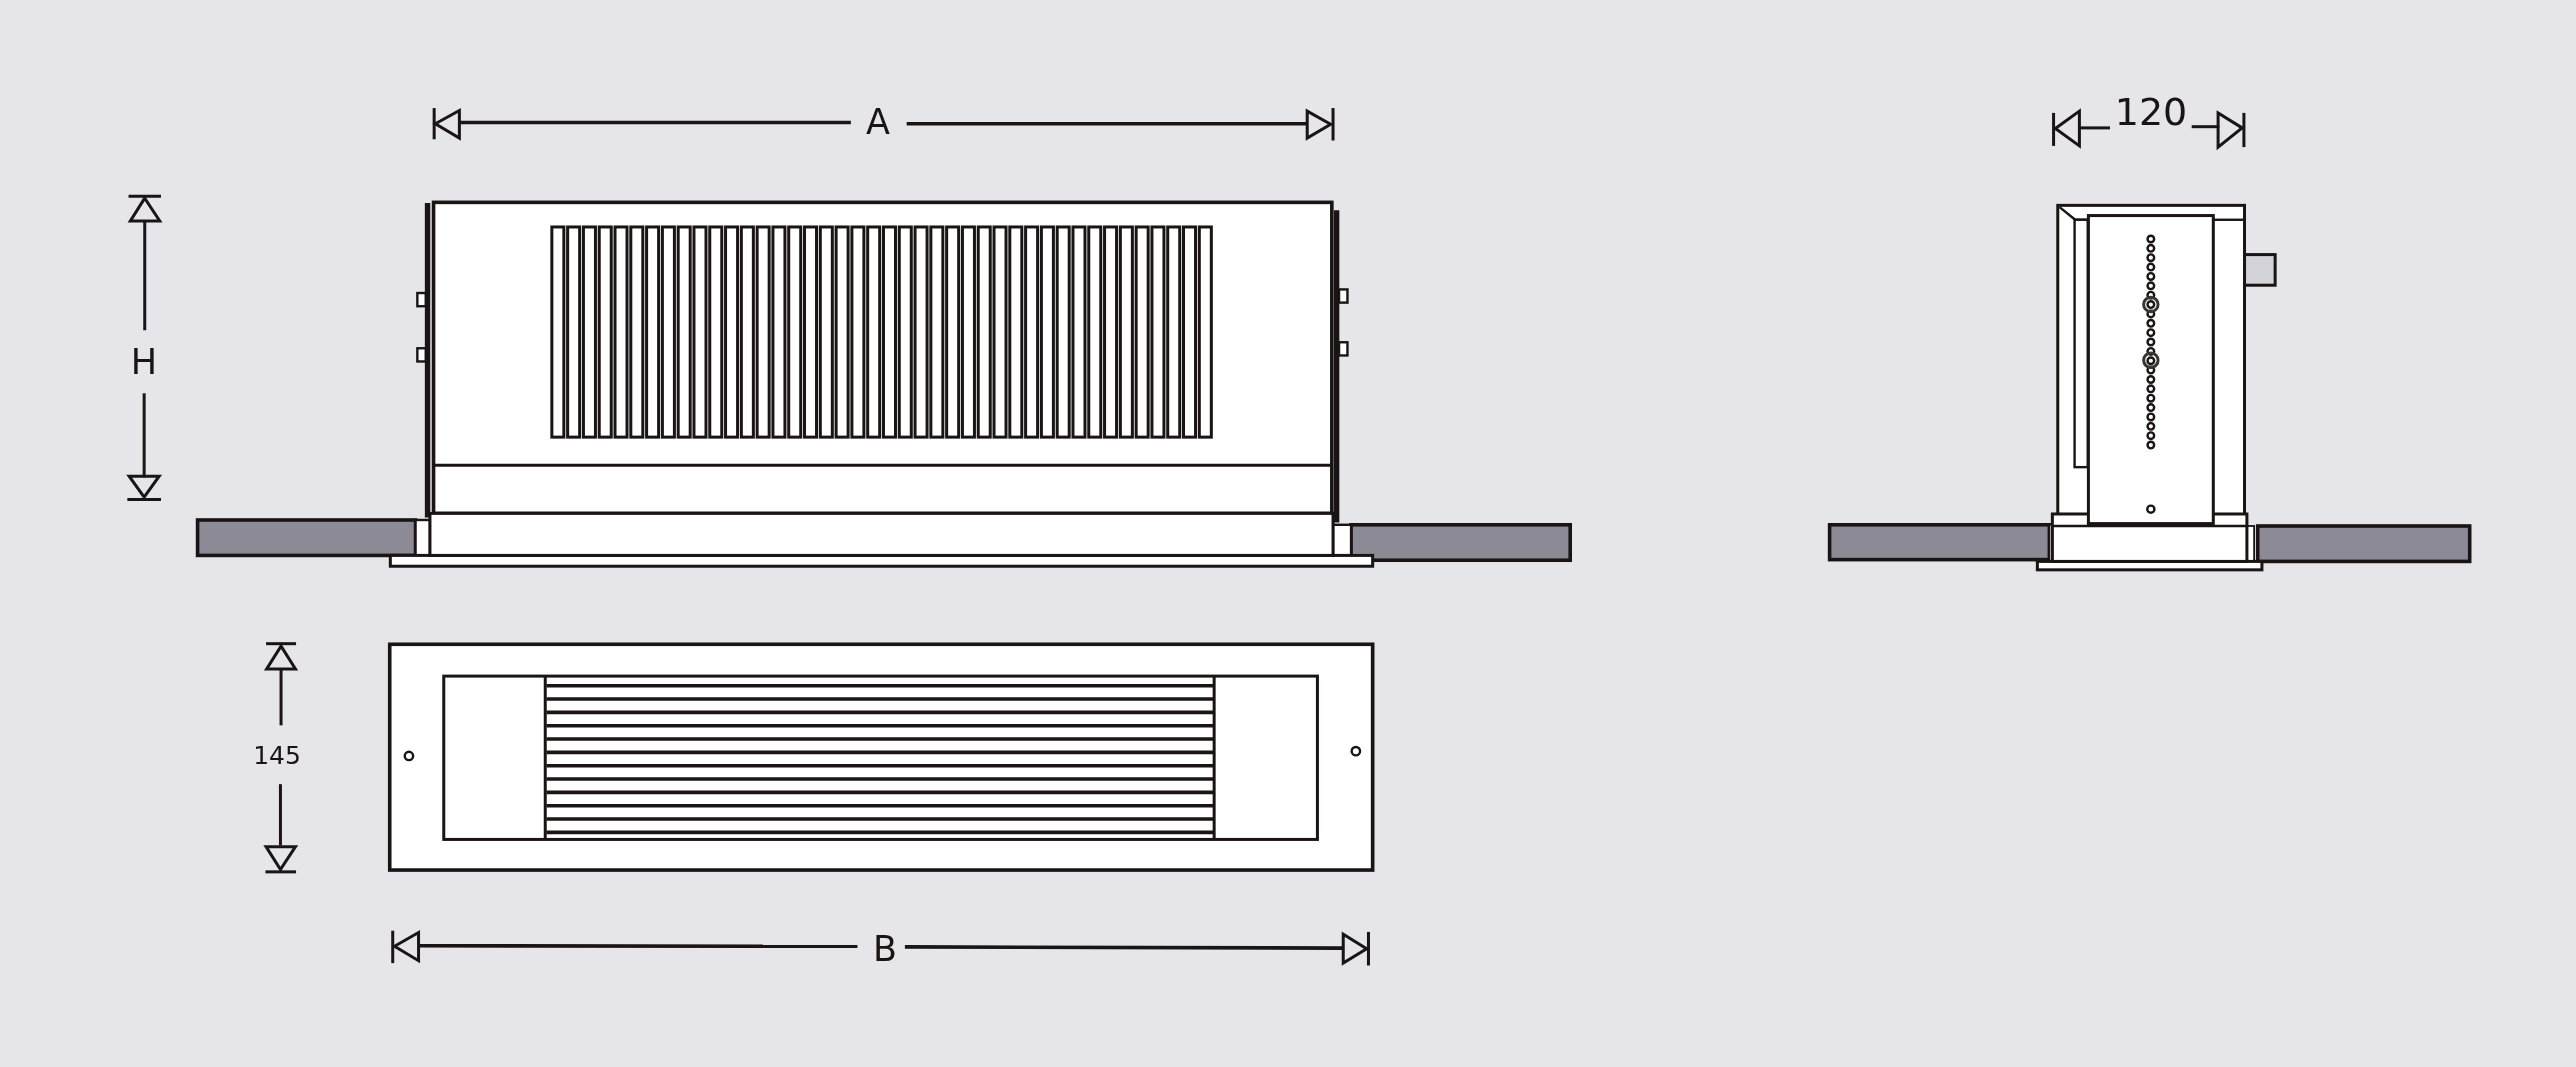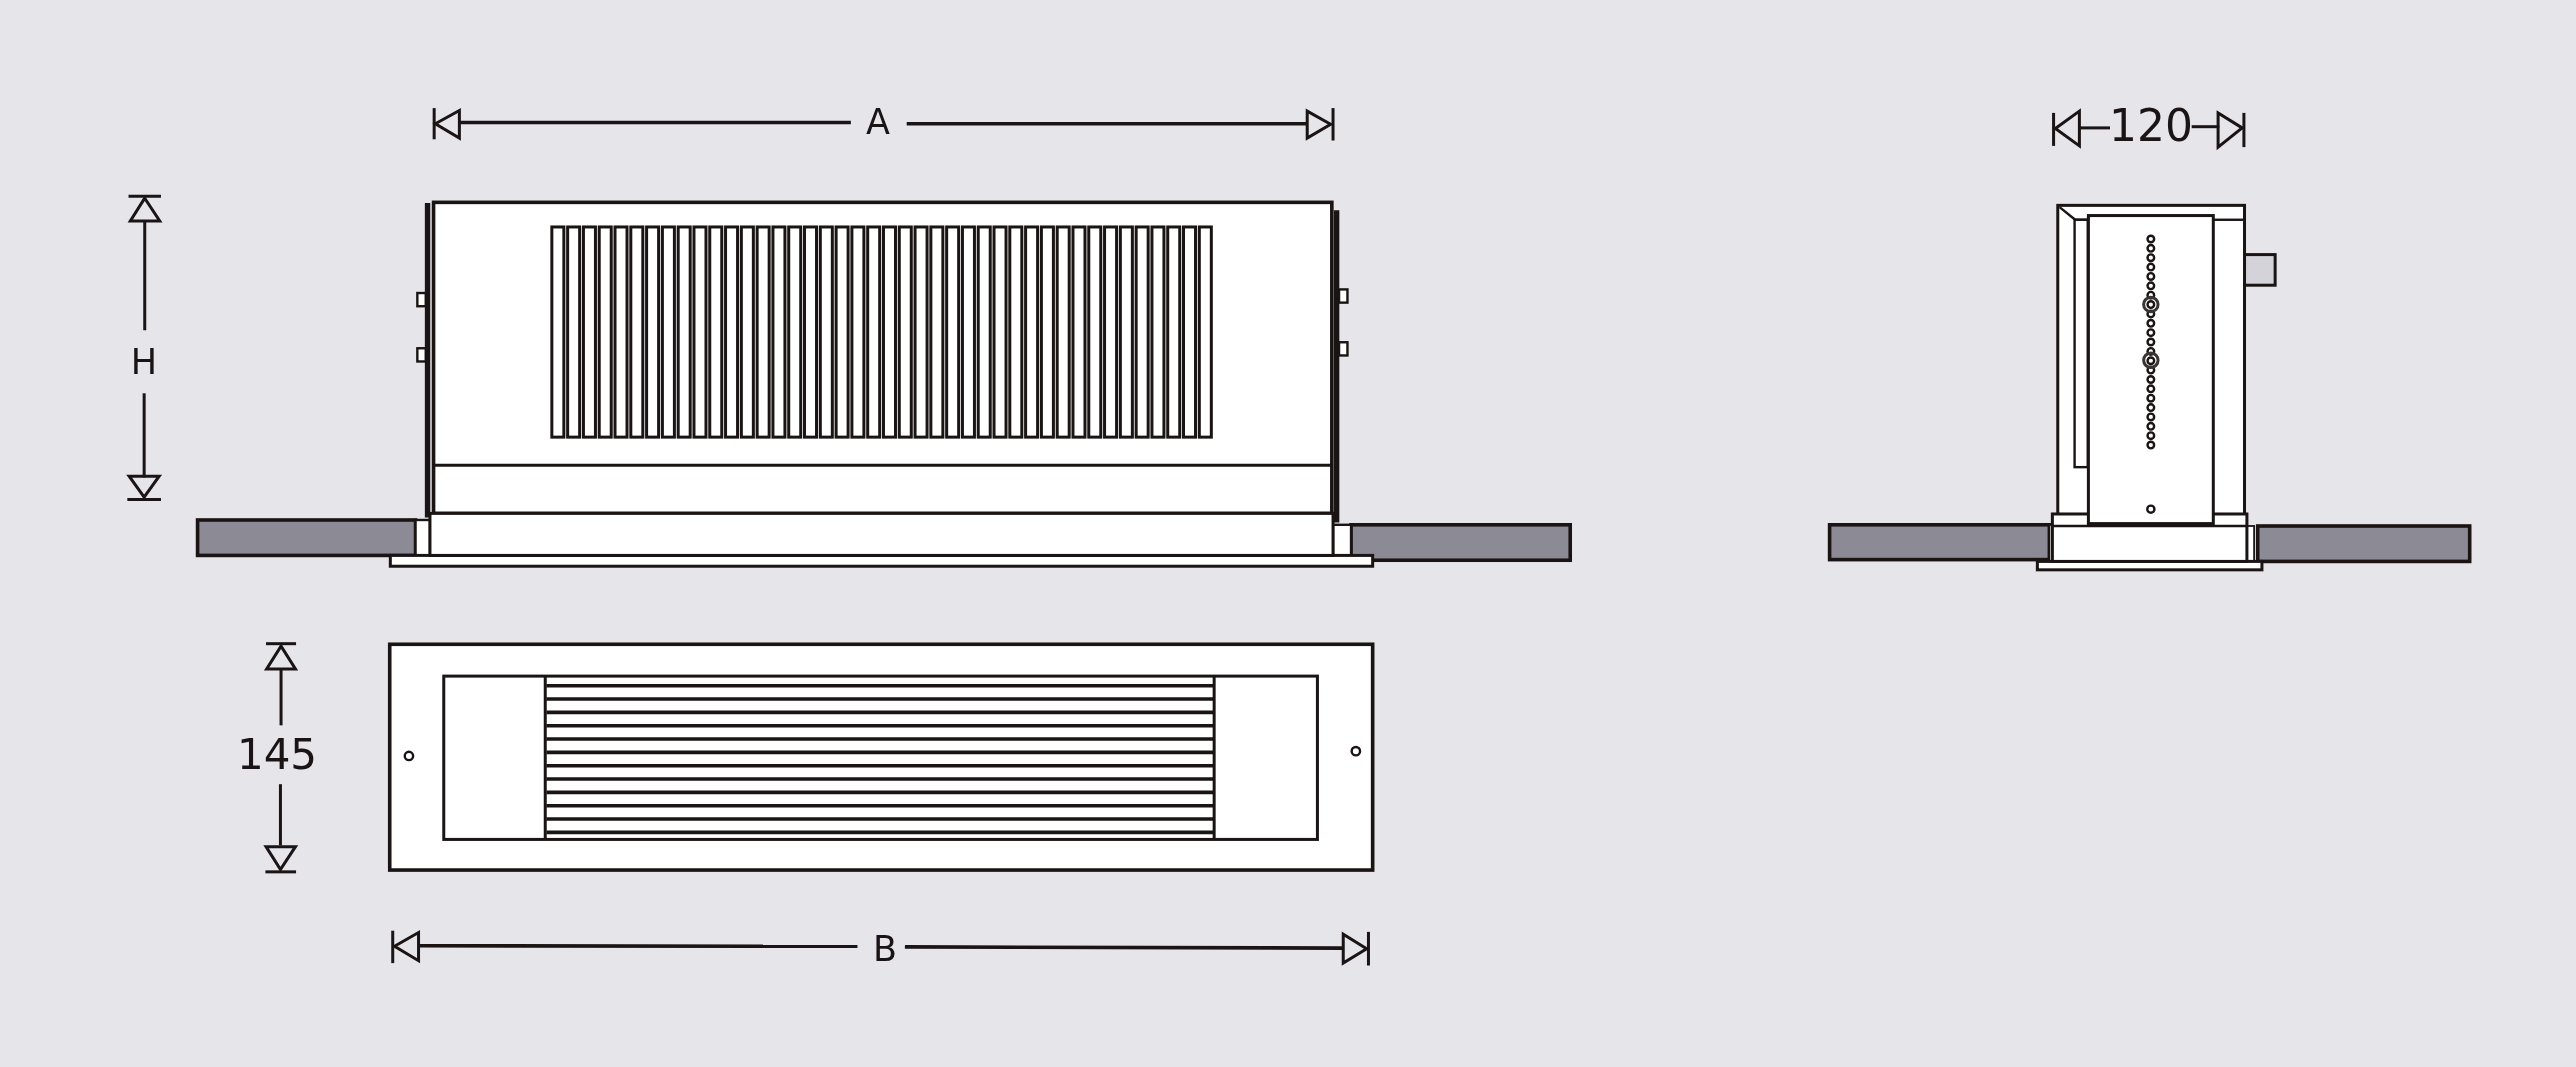--- a/index.html
+++ b/index.html
@@ -216,16 +216,16 @@
         <circle cx="3582" cy="741.2" r="5.5" fill="#ffffff" stroke="#1a1414" stroke-width="4"></circle>
         <circle cx="3582" cy="507" r="12" fill="none" stroke="#3a3434" stroke-width="5"></circle>
         <circle cx="3582" cy="600" r="12" fill="none" stroke="#3a3434" stroke-width="5"></circle>
       </g>
     <circle class="ln" cx="3582" cy="848" r="6" stroke-width="4"></circle>
   </g>
 </svg>
 
 <div class="dim-label" style="left:878px; top:122px; font-size:35px;">A</div>
 <div class="dim-label" style="left:144px; top:362px; font-size:35px;">H</div>
-<div class="dim-label" style="left:277px; top:755px; font-size:42px;text-align:right;">145</div>
+<div class="dim-label" style="left:277px; top:755px; font-size:25px;text-align:right;">145</div>
 <div class="dim-label" style="left:885px; top:949px; font-size:35px;">B</div>
-<div class="dim-label" style="left:2151px; top:126px; font-size:44px;">120</div>
+<div class="dim-label" style="left:2151px; top:112px; font-size:38px;">120</div>
 
 
 </body></html>

